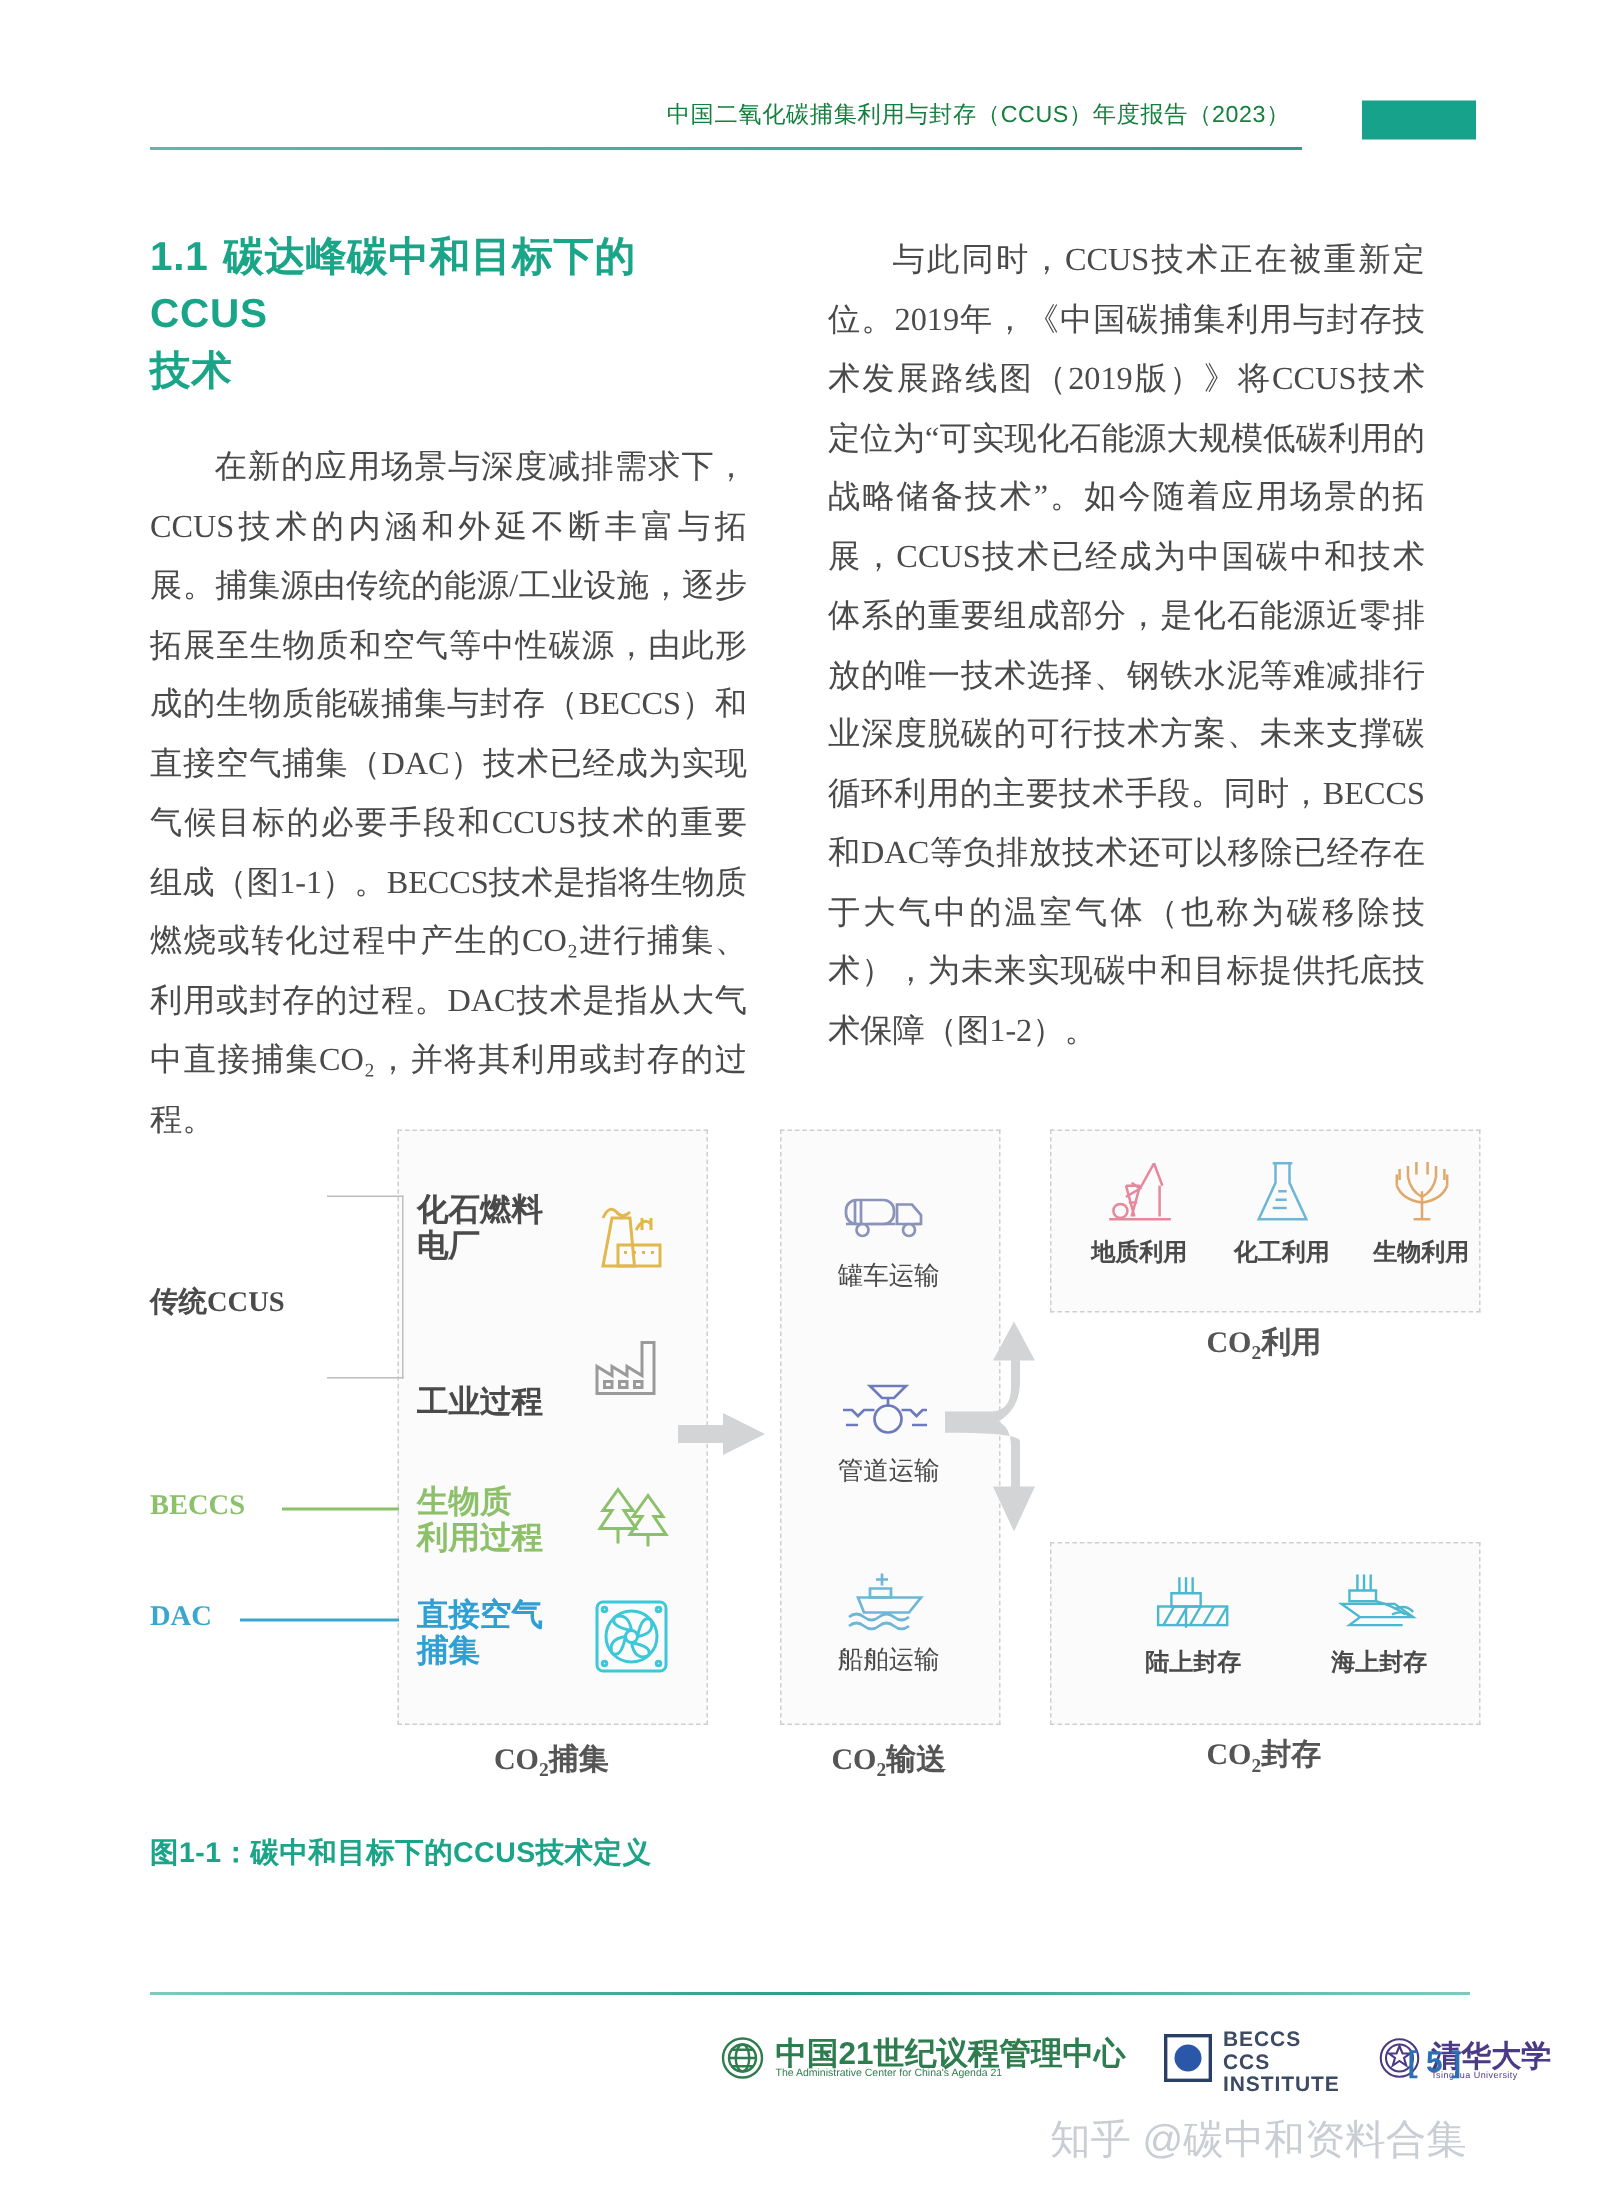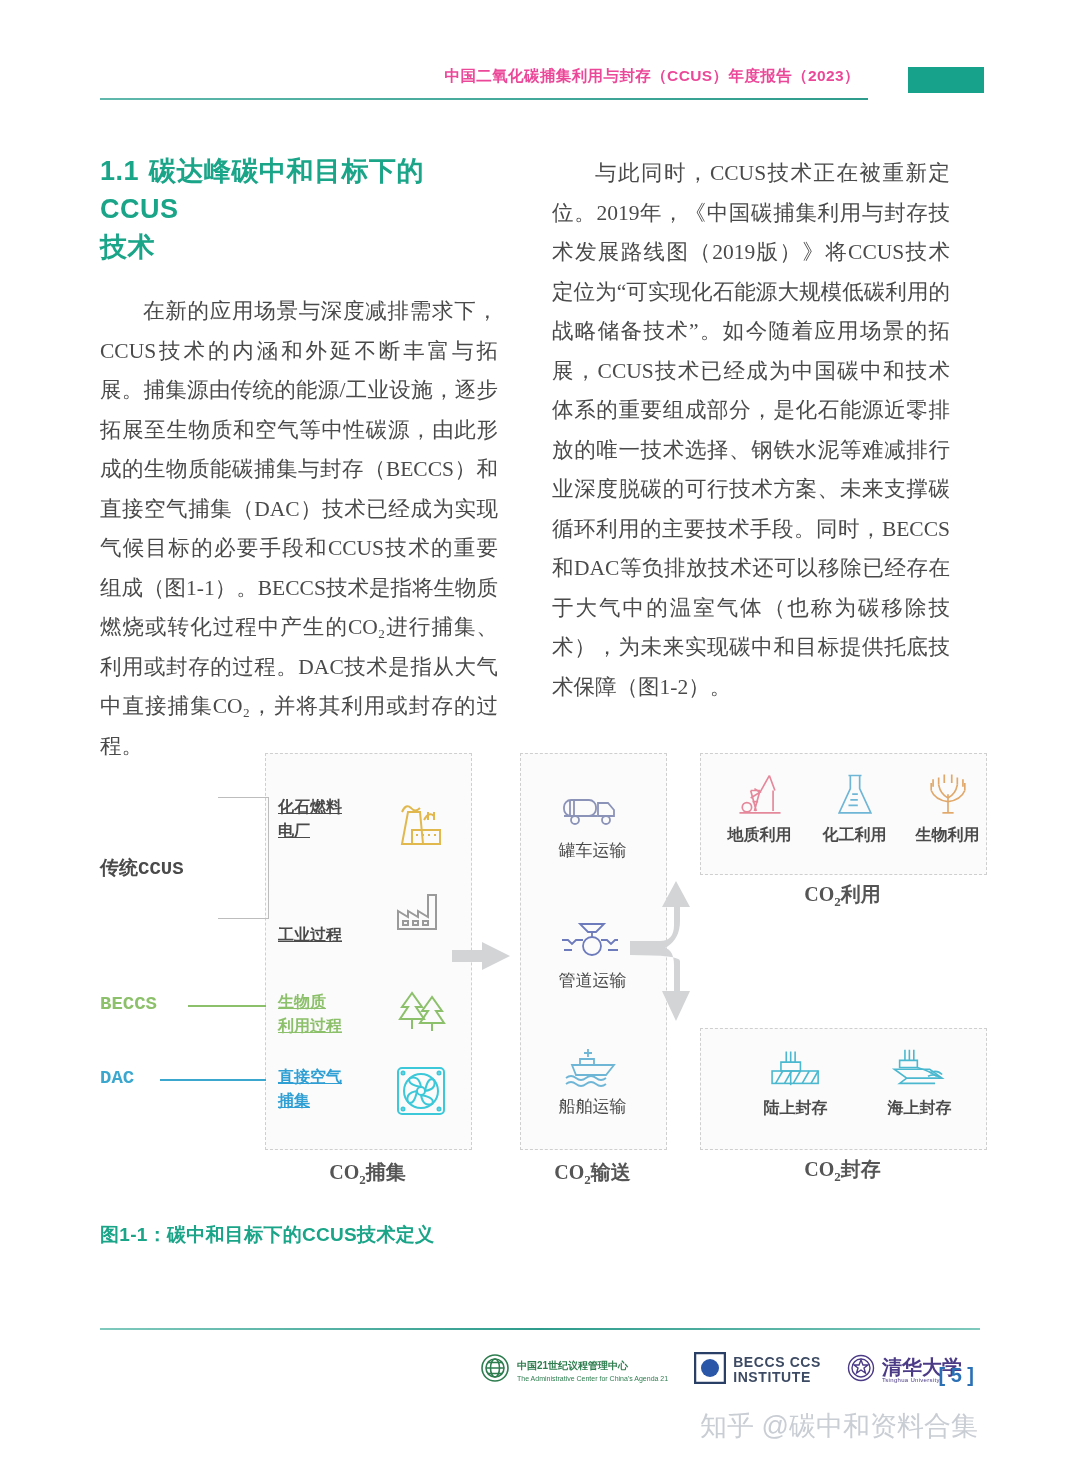--- a/index.html
+++ b/index.html
@@ -9,21 +9,21 @@
     font-family:"Liberation Sans","DejaVu Sans",sans-serif;
     position:relative;overflow:hidden;
     color:#3b3b3b;
   }
   .page{position:absolute;inset:0;}
 
   
   .header{position:absolute;left:100px;top:62px;width:880px;height:44px;}
   .header-title{
     position:absolute;right:120px;top:4px;
-    font-size:15.5px;color:#ec4899;letter-spacing:.4px;white-space:nowrap;font-weight:bold;
+    font-size:15.5px;color:#15803d;letter-spacing:.4px;white-space:nowrap;
   }
   .header-rule{
     position:absolute;left:0;right:112px;bottom:6px;height:2px;
     background:linear-gradient(to right,#5fb8ab,#2e9c8c);
   }
   .header-block{
     position:absolute;right:-4px;top:5px;width:76px;height:26px;background:#17a28c;
   }
 
   
@@ -66,29 +66,29 @@
     font-size:20px;font-weight:bold;color:#555;white-space:nowrap;
   }
   .gl-capture{left:165px;top:424px;width:205px;}
   .gl-transport{left:420px;top:424px;width:145px;}
   .gl-use{left:600px;top:146px;width:285px;}
   .gl-store{left:600px;top:421px;width:285px;}
   .grp-label sub{font-size:13px;}
 
   
   .src-lab{
-    position:absolute;font-size:16px;font-weight:bold;line-height:24px;
-    color:#4a4a4a;white-space:pre-line;text-decoration:underline;
+    position:absolute;font-size:21px;font-weight:bold;line-height:24px;
+    color:#4a4a4a;white-space:pre-line;
   }
   .src-ico{position:absolute;width:62px;height:62px;}
 
   
   .cat{
     position:absolute;font-weight:bold;white-space:nowrap;
-    font-family:Liberation Mono, monospace;
+    font-family:Liberation Serif, serif;
     text-align:center;
   }
   .cat-ccus{left:0;top:120px;font-size:19px;color:#4a4a4a;}
   .cat-beccs{left:0;top:258px;font-size:19px;color:#8cc06a;}
   .cat-dac{left:0;top:332px;font-size:19px;color:#3ba7cf;}
 
   .bracket{
     position:absolute;left:118px;top:62px;width:50px;height:120px;
     border:1.5px solid #bdbdbd;border-left:none;
   }
@@ -117,21 +117,21 @@
     position:absolute;left:100px;top:1222px;
     font-size:19px;font-weight:bold;color:#1aa488;letter-spacing:.3px;
   }
 
   
   .foot-rule{position:absolute;left:100px;top:1328px;width:880px;height:2px;
              background:linear-gradient(to right,#7fc9bd,#2e9c8c,#7fc9bd);}
   .footer{position:absolute;left:100px;top:1352px;width:880px;height:60px;}
   .logos{position:absolute;left:380px;top:0;display:flex;align-items:center;gap:26px;}
   .logo{display:flex;align-items:center;gap:7px;}
-  .logo-txt-cn{font-size:10px;font-weight:bold;color:#2e7d4f;line-height:16px;white-space:nowrap;}
+  .logo-txt-cn{font-size:21px;font-weight:bold;color:#2e7d4f;line-height:16px;white-space:nowrap;}
   .logo-txt-en{font-size:7px;color:#2e7d4f;line-height:9px;white-space:nowrap;}
   .gccs-txt{font-size:14px;font-weight:bold;color:#3c4a63;line-height:15px;letter-spacing:.6px;}
   .thu-txt{font-size:20px;font-weight:bold;color:#4b3a86;line-height:20px;
            font-family:"Liberation Serif","DejaVu Serif",serif;white-space:nowrap;}
   .thu-en{font-size:6px;color:#4b3a86;line-height:7px;letter-spacing:.3px;white-space:nowrap;}
   .pagenum{position:absolute;right:6px;top:12px;font-size:20px;font-weight:bold;color:#2b6fb5;}
 
   
   .watermark{
     position:absolute;left:700px;top:1408px;

